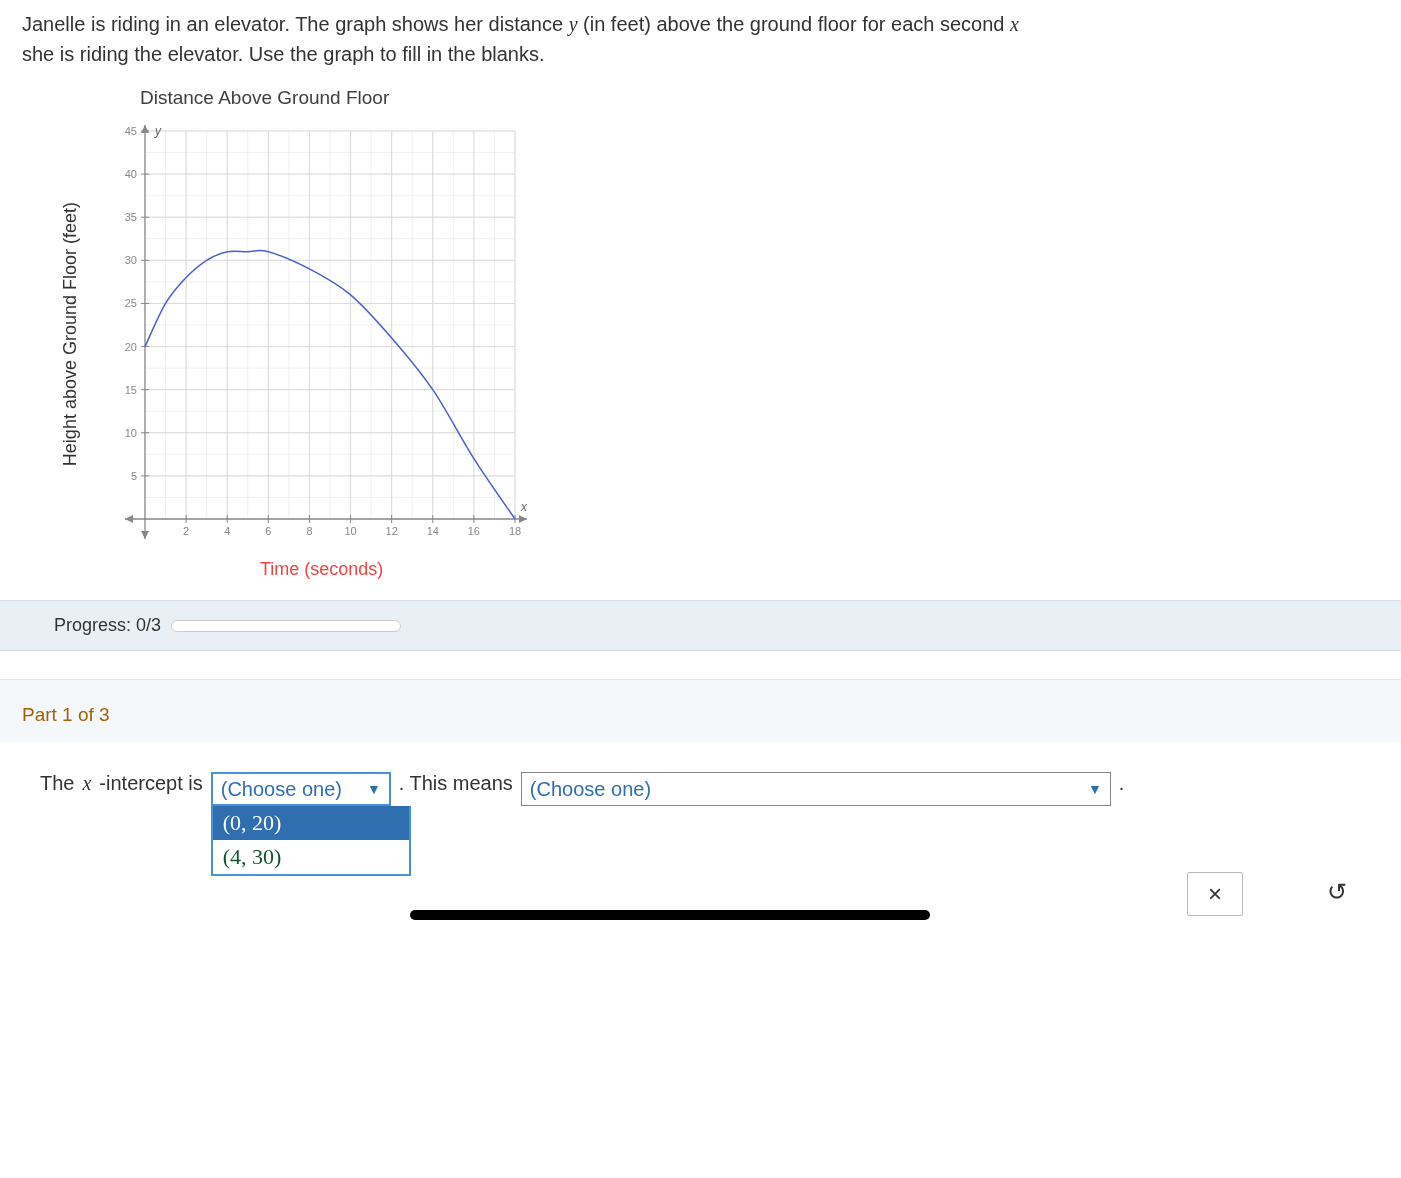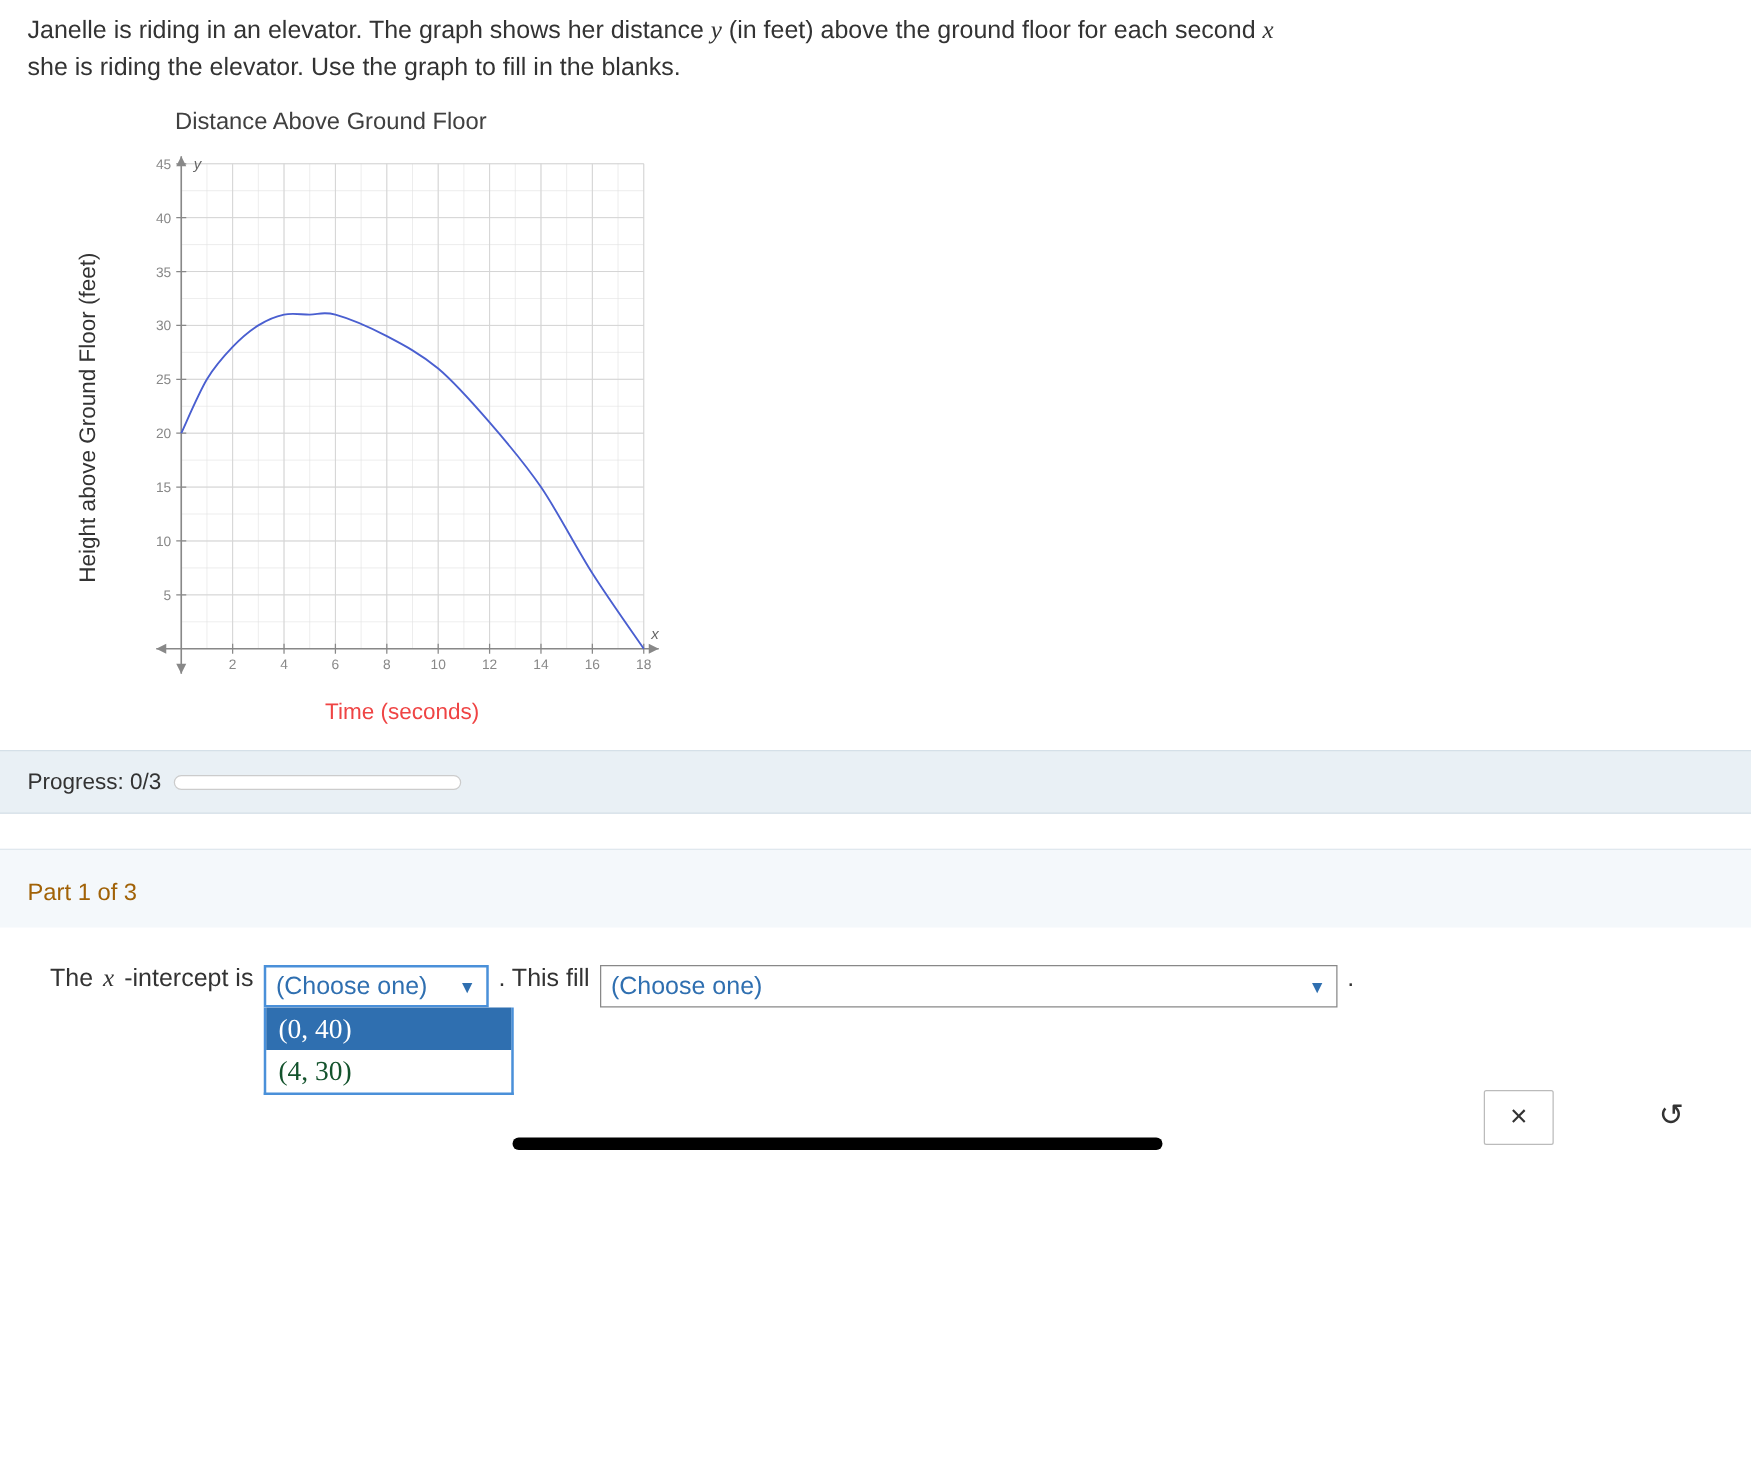--- a/index.html
+++ b/index.html
@@ -6,21 +6,21 @@
 body { font-family: Arial, Helvetica, sans-serif; font-size: 18px; color: #333; background: #fff; }
 .page { width: 1401px; }
 .prompt { padding: 9px 22px 10px 22px; font-size: 20px; line-height: 1.5; color: #333; }
 .prompt .math { font-style: italic; font-family: 'Times New Roman', serif; }
 .chart-area { padding: 8px 22px 20px 60px; }
 .chart-title { font-size: 19px; color: #404040; margin: 0 0 10px 80px; }
 .chart-wrap { display: flex; align-items: center; gap: 10px; }
 .ylabel-rot { writing-mode: vertical-rl; transform: rotate(180deg); font-size: 18px; color: #333; margin-right: 4px; }
 .xlabel { font-size: 18px; color: #ef4444; margin-top: 10px; margin-left: 200px; }
 .progress-bar { background: #e9f0f5; border-top: 1px solid #d5e0e8; border-bottom: 1px solid #d5e0e8; padding: 14px 22px; display: flex; align-items: center; gap: 10px; }
-.progress-label { font-size: 18px; color: #333; }
+.progress-label { font-size: 18px; color: #333; margin-left: 32px; }
 .progress-track { width: 230px; height: 12px; background: #fff; border: 1px solid #ccc; border-radius: 6px; }
 .part-header { background: #f4f8fb; padding: 24px 22px 16px 22px; font-size: 19px; color: #a16207; margin-top: 28px; border-top: 1px solid #e0e8ee; }
 .question-row { padding: 30px 22px 0 40px; display: flex; align-items: flex-start; flex-wrap: wrap; gap: 8px; font-size: 20px; }
 .question-row .math { font-style: italic; font-family: 'Times New Roman', serif; }
 .dropdown-group { position: relative; display: inline-block; }
 .dropdown-box { border: 2px solid #4a90d9; background: #fff; padding: 4px 36px 4px 8px; font-size: 20px; color: #2f6fb0; min-width: 180px; display: inline-flex; align-items: center; position: relative; cursor: pointer; height: 34px; }
 .dropdown-box.wide { min-width: 590px; color: #2f6fb0; border: 1px solid #888; }
 .dropdown-caret { position: absolute; right: 8px; top: 50%; transform: translateY(-50%); font-size: 14px; color: #2f6fb0; }
 .dropdown-list { position: absolute; top: 34px; left: 0; border: 2px solid #4a90d9; border-top: none; background: #fff; width: 200px; z-index: 10; }
 .dropdown-list .opt { padding: 4px 10px; font-size: 22px; font-family: 'Times New Roman', serif; color: #14532d; cursor: pointer; }
@@ -162,25 +162,25 @@
     <div class="question-row">
       <span>The </span>
         <span class="math">x</span>
         <span>-intercept is</span>
       <span class="dropdown-group">
         <span class="dropdown-box">
           <span>(Choose one)</span>
           <span class="dropdown-caret">▼</span>
         </span>
         <div class="dropdown-list">
-          <div class="opt sel">(0, 40)</div>
+          <div class="opt sel">(0, 20)</div>
           <div class="opt">(4, 30)</div>
         </div>
       </span>
-      <span class="dot-after">. This fill</span>
+      <span class="dot-after">. This means</span>
       <span class="dropdown-box wide">
         <span>(Choose one)</span>
         <span class="dropdown-caret">▼</span>
       </span>
       <span class="dot-after">.</span>
     </div>
 
     <div class="toolbar">
       <div class="tool-btn box">
         <span>×</span>

